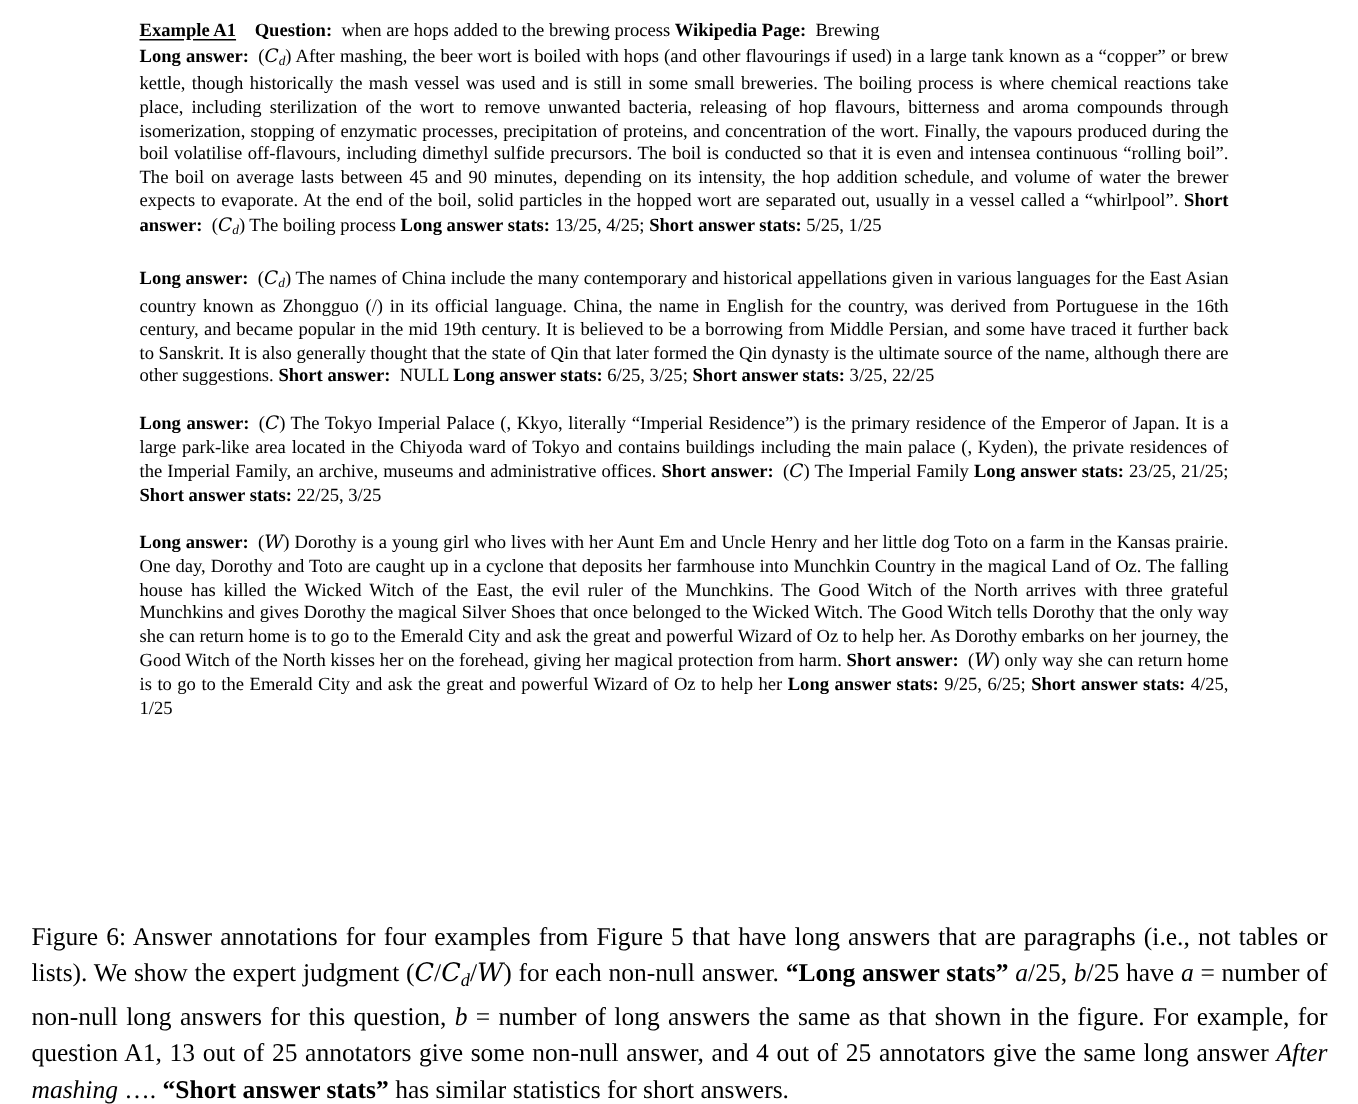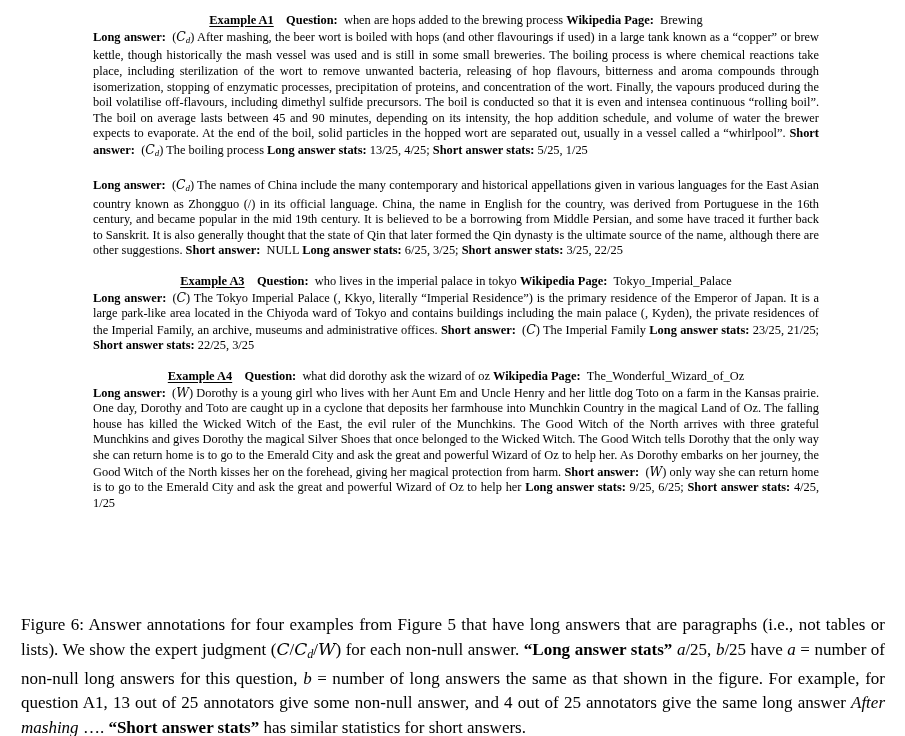--- a/index.html
+++ b/index.html
@@ -6,21 +6,21 @@
   body{
     width:905px;height:736px;background:#ffffff;color:#000;
     font-family:"Liberation Serif", serif;
     position:relative;overflow:hidden;
   }
   .examples{
     position:absolute;left:93px;top:13px;width:726px;
     font-size:12.4px;line-height:15.6px;
   }
   .example{margin-bottom:15px;}
-  .ex-header{text-align:center;}
+  .ex-header{text-align:left;}
   .ex-body{text-align:justify;}
   .caption{
     position:absolute;left:21px;top:613px;width:864px;margin:0;
     font-size:17px;line-height:24.4px;text-align:justify;
   }
   .seg-r{font-weight:normal;}
   .seg-b{font-weight:bold;}
   .seg-bu{font-weight:bold;text-decoration:underline;text-underline-offset:2px;}
   .seg-i{font-style:italic;}
   .seg-sc{font-style:italic;font-family:"DejaVu Serif", serif;}
@@ -40,25 +40,23 @@
 <div class="page">
   <div class="examples" id="examples">
       <div class="example">
         <div class="ex-header"><span class="seg-bu">Example A1</span><span class="seg-r"> </span><span class="seg-b">Question:</span><span class="seg-r"> when are hops added to the brewing process </span><span class="seg-b">Wikipedia Page:</span><span class="seg-r"> Brewing</span></div>
         <div class="ex-body"><span class="seg-b">Long answer:</span><span class="seg-r"> (</span><span class="seg-sc">C</span><span class="seg-sub">d</span><span class="seg-r">) After mashing, the beer wort is boiled with hops (and other flavourings if used) in a large tank known as a “copper” or brew kettle, though historically the mash vessel was used and is still in some small breweries. The boiling process is where chemical reactions take place, including sterilization of the wort to remove unwanted bacteria, releasing of hop flavours, bitterness and aroma compounds through isomerization, stopping of enzymatic processes, precipitation of proteins, and concentration of the wort. Finally, the vapours produced during the boil volatilise off-flavours, including dimethyl sulfide precursors. The boil is conducted so that it is even and intensea continuous “rolling boil”. The boil on average lasts between 45 and 90 minutes, depending on its intensity, the hop addition schedule, and volume of water the brewer expects to evaporate. At the end of the boil, solid particles in the hopped wort are separated out, usually in a vessel called a “whirlpool”. </span><span class="seg-b">Short answer:</span><span class="seg-r"> (</span><span class="seg-sc">C</span><span class="seg-sub">d</span><span class="seg-r">) The boiling process </span><span class="seg-b">Long answer stats:</span><span class="seg-r"> 13/25, 4/25; </span><span class="seg-b">Short answer stats:</span><span class="seg-r"> 5/25, 1/25</span></div>
       </div>
       <div class="example">
         <div class="ex-body"><span class="seg-b">Long answer:</span><span class="seg-r"> (</span><span class="seg-sc">C</span><span class="seg-sub">d</span><span class="seg-r">) The names of China include the many contemporary and historical appellations given in various languages for the East Asian country known as Zhongguo (/) in its official language. China, the name in English for the country, was derived from Portuguese in the 16th century, and became popular in the mid 19th century. It is believed to be a borrowing from Middle Persian, and some have traced it further back to Sanskrit. It is also generally thought that the state of Qin that later formed the Qin dynasty is the ultimate source of the name, although there are other suggestions. </span><span class="seg-b">Short answer:</span><span class="seg-r"> NULL </span><span class="seg-b">Long answer stats:</span><span class="seg-r"> 6/25, 3/25; </span><span class="seg-b">Short answer stats:</span><span class="seg-r"> 3/25, 22/25</span></div>
       </div>
       <div class="example">
-        <div class="ex-header"><span class="seg-bu">Example A3</span><span class="seg-r"> </span><span class="seg-b">Question:</span><span class="seg-r"> who lives in the imperial palace in tokyo </span><span class="seg-b">Wikipedia Page:</span><span class="seg-r"> Tokyo_Imperial_Palace</span></div>
         <div class="ex-body"><span class="seg-b">Long answer:</span><span class="seg-r"> (</span><span class="seg-sc">C</span><span class="seg-r">) The Tokyo Imperial Palace (, Kkyo, literally “Imperial Residence”) is the primary residence of the Emperor of Japan. It is a large park-like area located in the Chiyoda ward of Tokyo and contains buildings including the main palace (, Kyden), the private residences of the Imperial Family, an archive, museums and administrative offices. </span><span class="seg-b">Short answer:</span><span class="seg-r"> (</span><span class="seg-sc">C</span><span class="seg-r">) The Imperial Family </span><span class="seg-b">Long answer stats:</span><span class="seg-r"> 23/25, 21/25; </span><span class="seg-b">Short answer stats:</span><span class="seg-r"> 22/25, 3/25</span></div>
       </div>
       <div class="example">
-        <div class="ex-header"><span class="seg-bu">Example A4</span><span class="seg-r"> </span><span class="seg-b">Question:</span><span class="seg-r"> what did dorothy ask the wizard of oz </span><span class="seg-b">Wikipedia Page:</span><span class="seg-r"> The_Wonderful_Wizard_of_Oz</span></div>
         <div class="ex-body"><span class="seg-b">Long answer:</span><span class="seg-r"> (</span><span class="seg-sc">W</span><span class="seg-r">) Dorothy is a young girl who lives with her Aunt Em and Uncle Henry and her little dog Toto on a farm in the Kansas prairie. One day, Dorothy and Toto are caught up in a cyclone that deposits her farmhouse into Munchkin Country in the magical Land of Oz. The falling house has killed the Wicked Witch of the East, the evil ruler of the Munchkins. The Good Witch of the North arrives with three grateful Munchkins and gives Dorothy the magical Silver Shoes that once belonged to the Wicked Witch. The Good Witch tells Dorothy that the only way she can return home is to go to the Emerald City and ask the great and powerful Wizard of Oz to help her. As Dorothy embarks on her journey, the Good Witch of the North kisses her on the forehead, giving her magical protection from harm. </span><span class="seg-b">Short answer:</span><span class="seg-r"> (</span><span class="seg-sc">W</span><span class="seg-r">) only way she can return home is to go to the Emerald City and ask the great and powerful Wizard of Oz to help her </span><span class="seg-b">Long answer stats:</span><span class="seg-r"> 9/25, 6/25; </span><span class="seg-b">Short answer stats:</span><span class="seg-r"> 4/25, 1/25</span></div>
       </div>
     </div>
   <p class="caption" id="caption"><span class="seg-r">Figure 6: Answer annotations for four examples from Figure 5 that have long answers that are paragraphs (i.e., not tables or lists). We show the expert judgment (</span><span class="seg-sc">C</span><span class="seg-r">/</span><span class="seg-sc">C</span><span class="seg-sub">d</span><span class="seg-r">/</span><span class="seg-sc">W</span><span class="seg-r">) for each non-null answer. </span><span class="seg-b">“Long answer stats”</span><span class="seg-r"> </span><span class="seg-i">a</span><span class="seg-r">/25, </span><span class="seg-i">b</span><span class="seg-r">/25 have </span><span class="seg-i">a</span><span class="seg-r"> = number of non-null long answers for this question, </span><span class="seg-i">b</span><span class="seg-r"> = number of long answers the same as that shown in the figure. For example, for question A1, 13 out of 25 annotators give some non-null answer, and 4 out of 25 annotators give the same long answer </span><span class="seg-i">After mashing</span><span class="seg-r"> …. </span><span class="seg-b">“Short answer stats”</span><span class="seg-r"> has similar statistics for short answers.</span></p>
   <div class="watermark">
     <span>知乎 @开开开开开开开开</span>
   </div>
 </div>
 
 </body></html>

